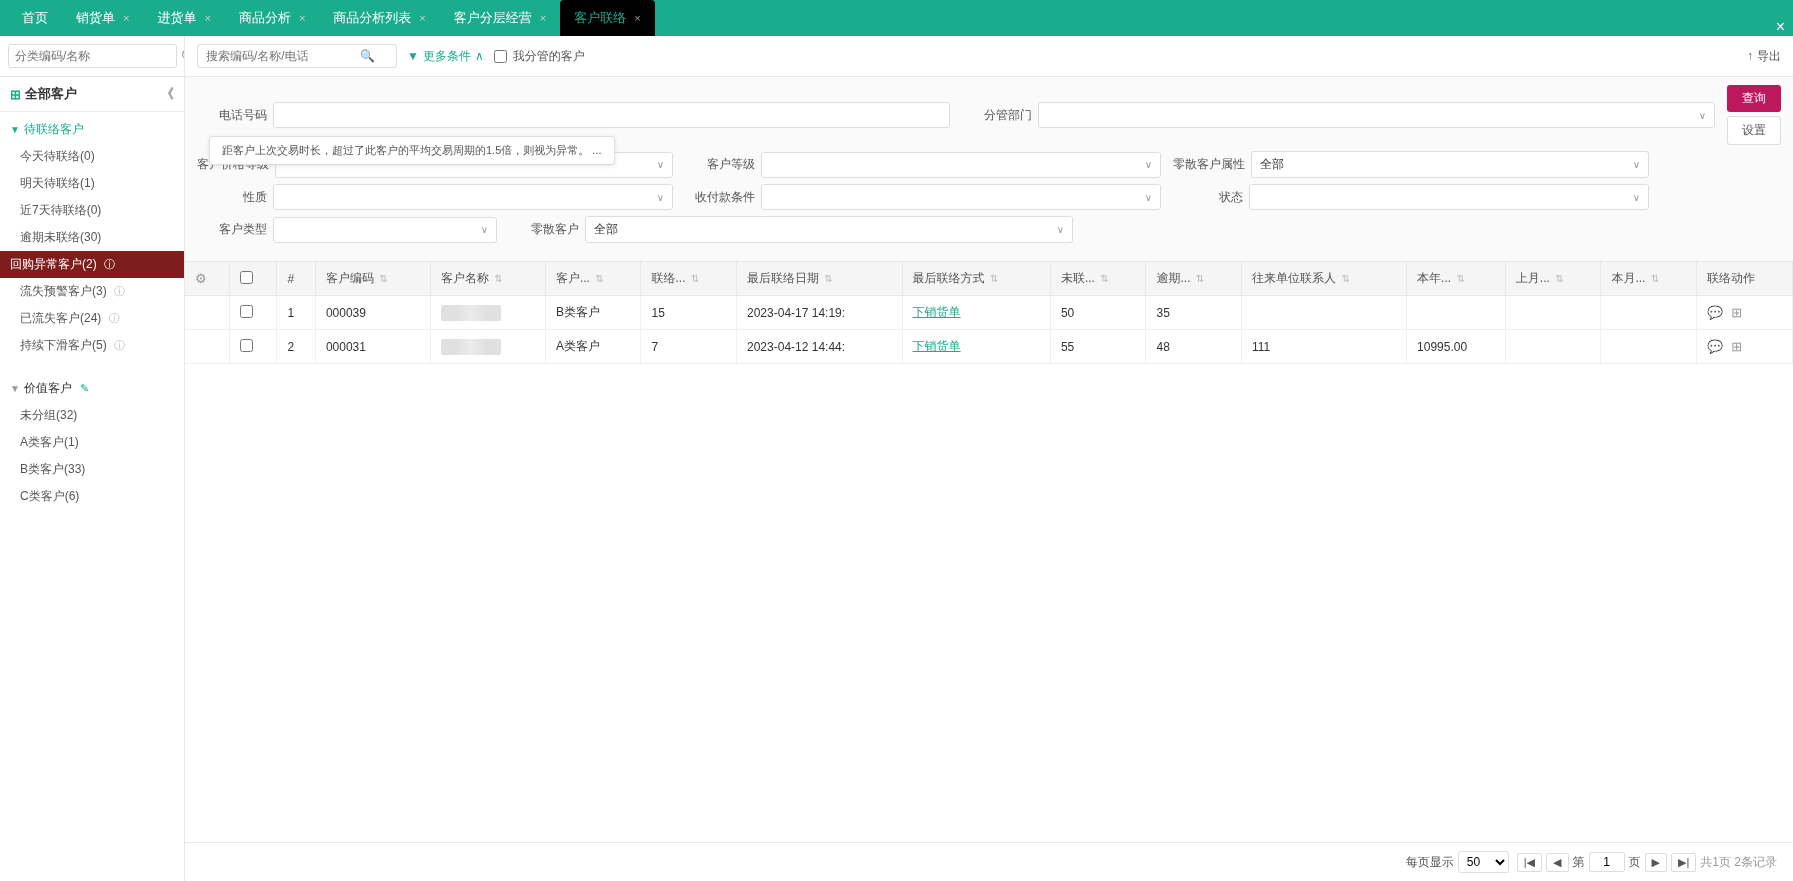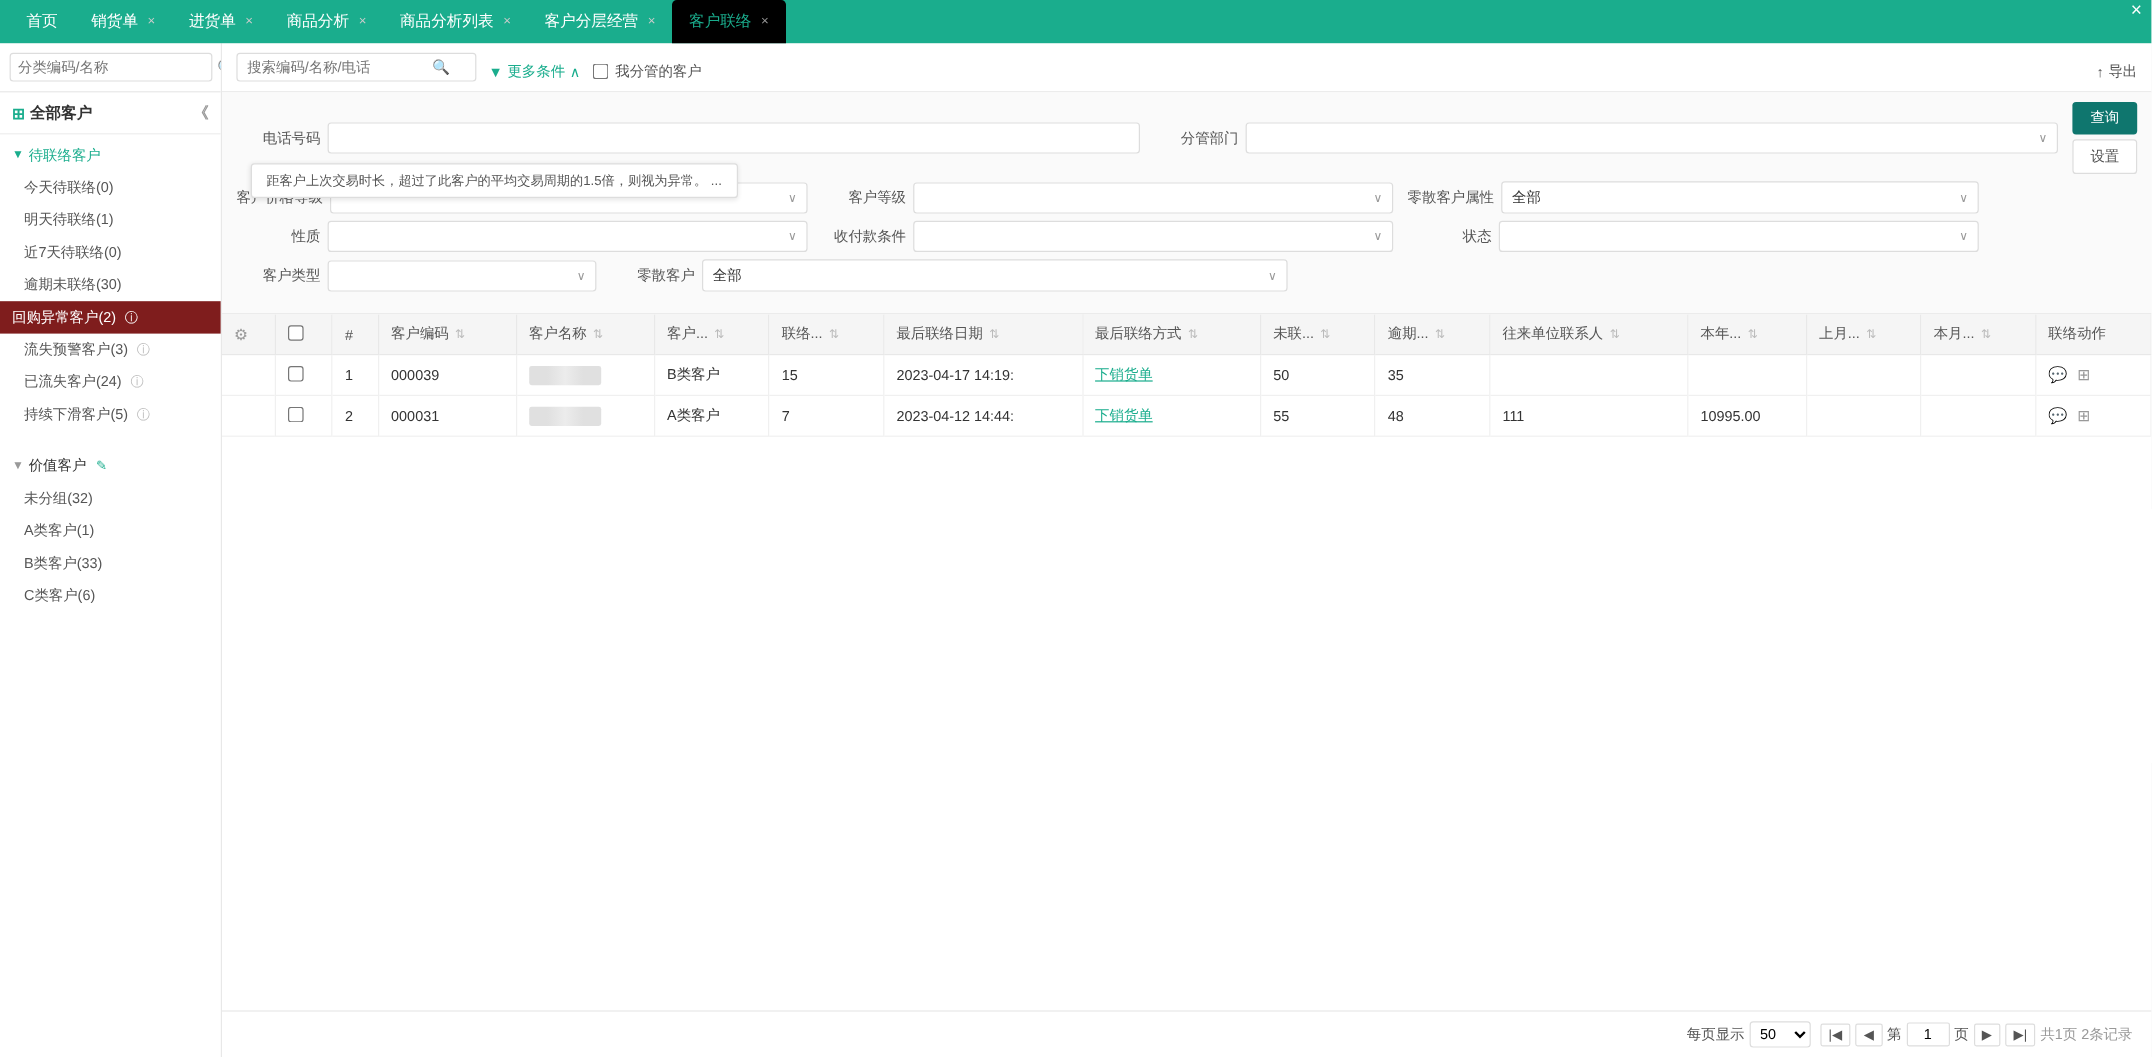--- a/index.html
+++ b/index.html
@@ -1,20 +1,20 @@
 <!DOCTYPE html>
 <html><head>
   <meta charset="utf-8">
   <style>
     * { box-sizing: border-box; margin: 0; padding: 0; }
     body { font-family: 'Microsoft YaHei', Arial, sans-serif; font-size: 12px; background: #f5f5f5; color: #333; overflow: hidden; }
 
     
     .top-nav {
-      display: flex; align-items: flex-start;
+      display: flex; align-items: flex-end;
       background: #1aad8d; height: 36px; padding: 0 8px;
       position: relative;
     }
     .top-nav .nav-item {
       color: #fff; padding: 0 14px; height: 36px; line-height: 36px;
       cursor: pointer; font-size: 13px; white-space: nowrap;
       display: flex; align-items: center; gap: 4px;
     }
     .top-nav .nav-item.active {
       background: #000000; color: #1aad8d; border-radius: 4px 4px 0 0;
@@ -77,21 +77,21 @@
 
     
     .content-area {
       flex: 1; display: flex; flex-direction: column; overflow: hidden;
       background: #fff;
     }
 
     
     .filter-bar {
       padding: 8px 12px; border-bottom: 1px solid #e8e8e8;
-      display: flex; align-items: flex-end; gap: 10px;
+      display: flex; align-items: center; gap: 10px;
     }
     .filter-search {
       display: flex; align-items: center; border: 1px solid #ddd;
       border-radius: 3px; padding: 4px 8px; gap: 4px; min-width: 200px;
     }
     .filter-search input { border: none; outline: none; font-size: 12px; width: 150px; }
     .filter-search .icon { color: #999; }
     .more-conditions {
       display: flex; align-items: center; gap: 4px;
       color: #1aad8d; cursor: pointer; font-size: 12px;
@@ -121,21 +121,21 @@
       display: flex; align-items: center; justify-content: space-between;
       cursor: pointer; min-height: 26px;
     }
     .filter-select .chevron { color: #999; font-size: 10px; }
     .filter-input {
       flex: 1; border: 1px solid #ddd; border-radius: 3px;
       padding: 4px 8px; font-size: 12px; outline: none; min-height: 26px;
     }
     .filter-actions { display: flex; flex-direction: column; gap: 4px; }
     .btn-query {
-      background: #0f766e; color: #fff; border: none; border-radius: 3px;
+      background: #be185d; color: #fff; border: none; border-radius: 3px;
       padding: 5px 14px; cursor: pointer; font-size: 12px;
     }
     .btn-settings {
       background: #fff; color: #555; border: 1px solid #ddd; border-radius: 3px;
       padding: 5px 14px; cursor: pointer; font-size: 12px;
     }
 
     
     .tooltip-bar {
       background: #fff; border: 1px solid #ddd; border-radius: 3px;

